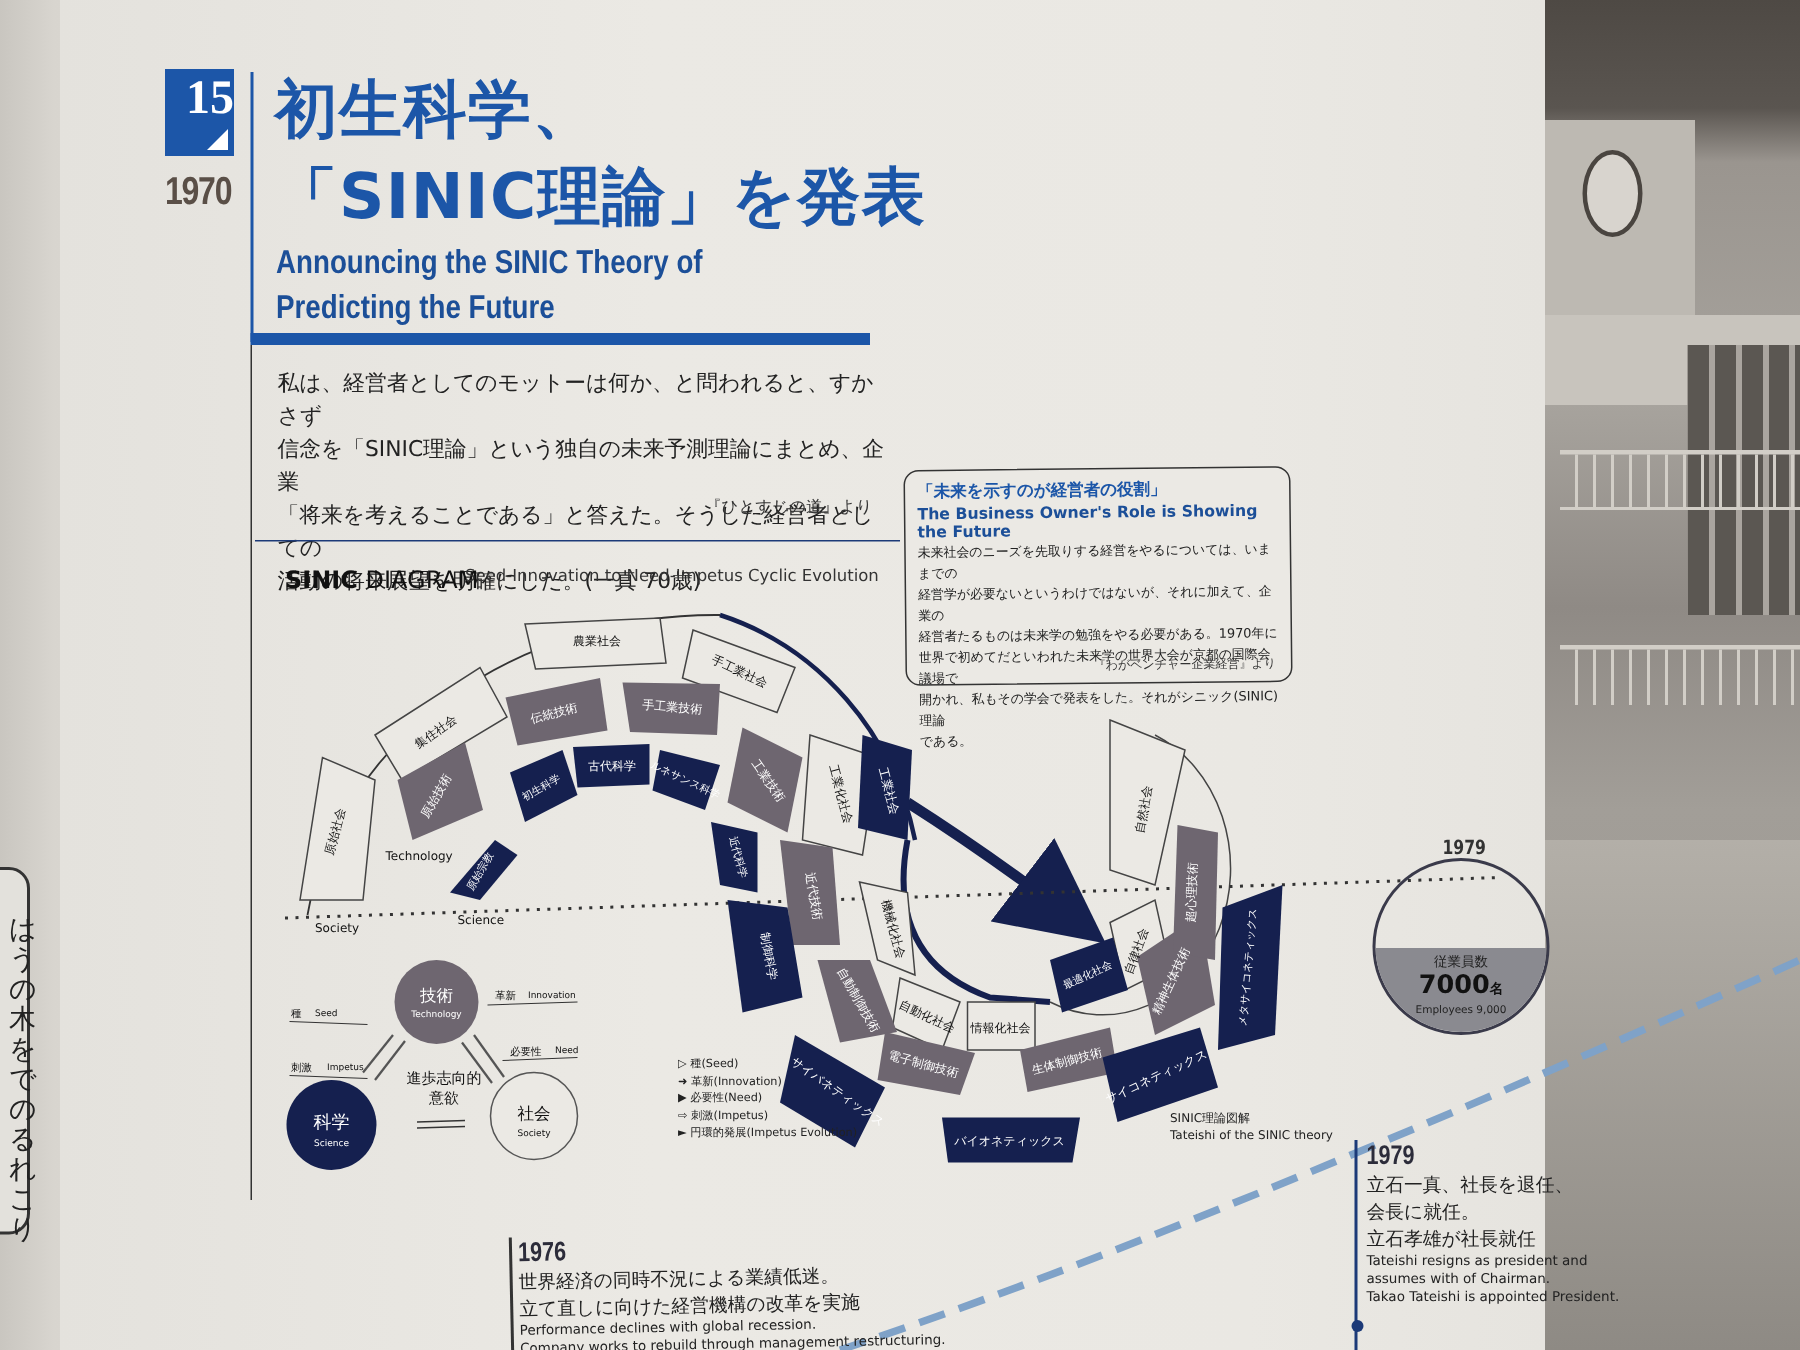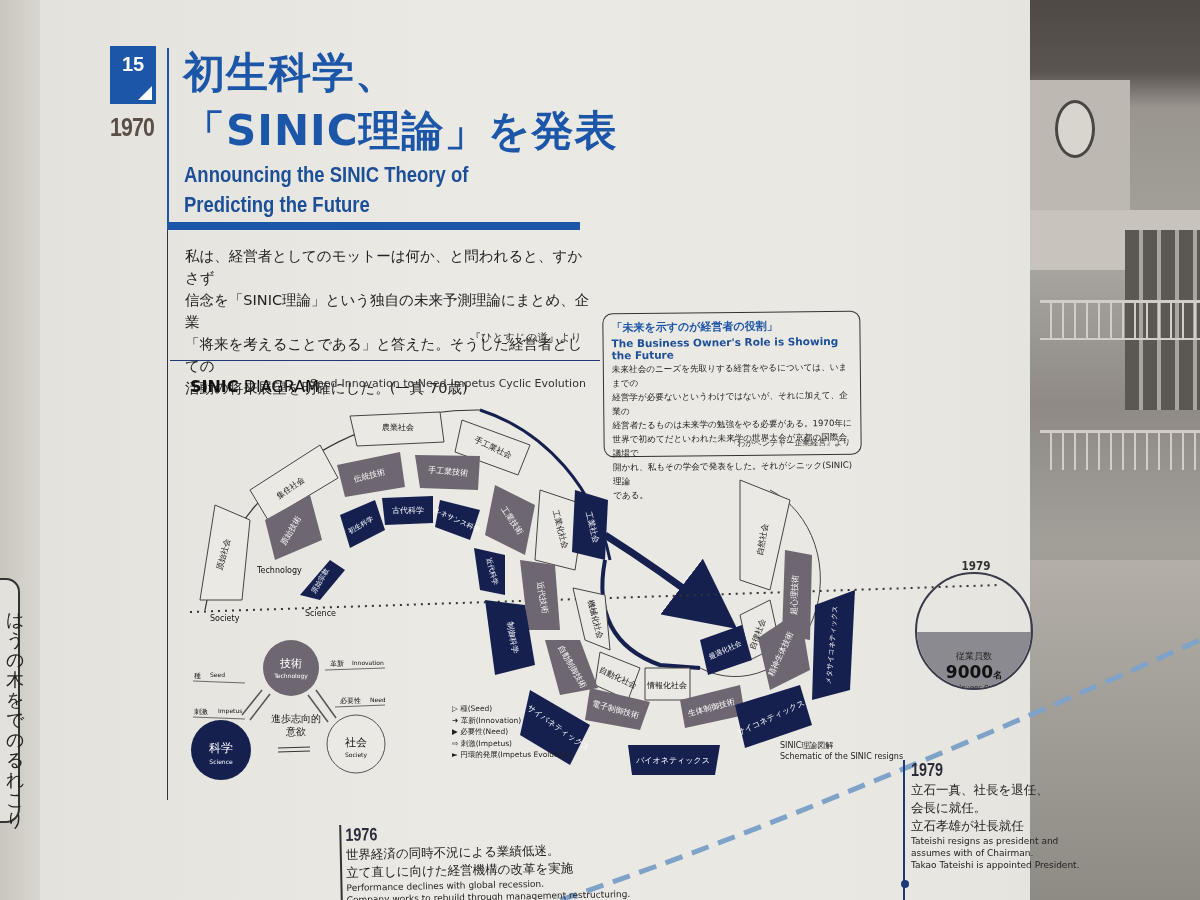--- a/index.html
+++ b/index.html
@@ -18,21 +18,21 @@
     background:repeating-linear-gradient(90deg,#5b5752 0 14px,#aaa59f 14px 18px),#5b5752}
   .photo .rail{position:absolute;left:30px;top:300px;width:160px;height:40px;border-top:3px solid #d2cec7;border-bottom:2px solid #d2cec7;
     background:repeating-linear-gradient(90deg,transparent 0 10px,#d2cec7 10px 12px)}
   .photo .rail2{position:absolute;left:30px;top:430px;width:160px;height:40px;border-top:3px solid #d2cec7;
     background:repeating-linear-gradient(90deg,transparent 0 10px,#d2cec7 10px 12px)}
   .photo .emblem{position:absolute;left:45px;top:100px;width:40px;height:58px;border-radius:50%;border:3px solid #4a4540;background:#d8d4ce}
   .photo .ground{position:absolute;left:0;top:560px;width:190px;height:340px;background:linear-gradient(180deg,#b3afa8,#8e8a84)}
   .photo .edge{position:absolute;left:0;top:0;width:14px;height:900px;background:linear-gradient(90deg,#c9c6c0,#b0aca6)}
   
   .main{position:absolute;left:40px;top:0;width:990px;height:900px;background:linear-gradient(90deg,#e4e2dd 0,#ebe9e4 40%,#eae8e3 80%,#e6e4df 100%)}
-  .num-box{position:absolute;left:110px;top:46px;width:46px;height:58px;background:#1c56a8;color:#fff;font-weight:bold;font-size:20px;text-align:center;line-height:36px;font-family:Liberation Sans, sans-serif}
+  .num-box{position:absolute;left:110px;top:46px;width:46px;height:58px;background:#1c56a8;color:#fff;font-weight:bold;font-size:32px;text-align:right;line-height:36px;font-family:Liberation Serif, serif}
   .num-box .tri{position:absolute;right:4px;bottom:4px;width:0;height:0;border-left:14px solid transparent;border-bottom:14px solid #fff}
   .year{position:absolute;left:110px;top:112px;font-size:26px;font-weight:bold;color:#5a4f47;font-family:"Liberation Sans",sans-serif;letter-spacing:-1px;transform:scaleX(.82);transform-origin:left}
   .vline{position:absolute;left:167px;top:48px;width:2px;height:180px;background:#1c56a8}
   .title-ja{position:absolute;left:183px;top:44px;color:#1c56a8;font-weight:bold;font-size:42px;line-height:58px;letter-spacing:1px;font-family:"DejaVu Sans",sans-serif}
   .title-en{position:absolute;left:184px;top:160px;color:#1c4f98;font-weight:bold;font-size:22px;line-height:30px;font-family:"Liberation Sans",sans-serif;transform:scaleX(.84);transform-origin:left}
   .title-bar{position:absolute;left:167px;top:222px;width:413px;height:8px;background:#1c56a8}
   .quote{position:absolute;left:185px;top:245px;width:410px;font-size:14.5px;line-height:22px;color:#222}
   .quote-src{position:absolute;left:470px;top:330px;font-size:11px;color:#333}
   .rule{position:absolute;left:170px;top:360px;width:430px;height:1px;background:#1c3a78}
   .rule-v{position:absolute;left:167px;top:230px;width:1px;height:570px;background:#333}
@@ -44,21 +44,21 @@
   .callout .src{position:absolute;right:10px;bottom:6px;font-size:8px;color:#333}
   
   .dg-title{position:absolute;left:190px;top:377px;font-size:16px;color:#111}
   .dg-title b{font-weight:bold}
   .dg-sub{position:absolute;left:310px;top:377px;font-size:11px;color:#333}
   svg.diagram{position:absolute;left:0;top:0}
   .legend{position:absolute;left:452px;top:703px;font-size:7.5px;line-height:11.5px;color:#222}
   .schem{position:absolute;left:780px;top:740px;font-size:8px;color:#222;line-height:11px}
   .stat{position:absolute;left:915px;top:572px;width:118px;height:118px;border-radius:50%;overflow:hidden;border:2px solid #3a3a4a}
   .stat .top{position:absolute;left:0;top:0;width:100%;height:58px;background:#9dbbd6;text-align:center;padding-top:8px}
-  .stat .bot{position:absolute;left:0;top:58px;width:100%;height:60px;background:#8a8a90;text-align:center;padding-top:18px}
+  .stat .bot{position:absolute;left:0;top:58px;width:100%;height:60px;background:#8a8a90;text-align:center;padding-top:3px}
   .stat .lbl{font-size:9px;color:#222}
   .stat .big{font-size:17px;font-weight:bold;color:#111;line-height:18px}
   .stat .big small{font-size:9px}
   .stat .en{font-size:7px;color:#222}
   .stat-year{position:absolute;left:958px;top:558px;font-size:13px;font-weight:bold;color:#333;transform:scaleX(.8)}
   .event{position:absolute;color:#222}
   .event .yr{font-weight:bold;font-size:18px;color:#2c2c3a;font-family:"Liberation Sans",sans-serif;transform:scaleX(.8);transform-origin:left}
   .event .ja{font-size:12.5px;line-height:18px}
   .event .en{font-size:9px;line-height:12px}
   .ev1976{left:340px;top:822px;border-left:2px solid #333;padding-left:4px;transform:rotate(-1.2deg)}
@@ -271,28 +271,28 @@
   <div class="legend">
     <div>▷ <span>種(Seed)</span></div>
     <div>➜ <span>革新(Innovation)</span></div>
     <div>▶ <span>必要性(Need)</span></div>
     <div>⇨ <span>刺激(Impetus)</span></div>
     <div>► <span>円環的発展(Impetus Evolution)</span></div>
   </div>
 
   <div class="schem">
     <div>SINIC理論図解</div>
-    <div>Schematic of the SINIC resigns</div>
+    <div>Tateishi of the SINIC theory</div>
   </div>
 
   <div class="stat-year">1979</div>
   <div class="stat">
     <div class="bot">
       <div class="lbl">従業員数</div>
-      <div class="big"><span>9000</span><small>名</small></div>
+      <div class="big"><span>7000</span><small>名</small></div>
       <div class="en">Employees 9,000</div>
     </div>
   </div>
 
   <div class="event ev1976">
     <div class="yr">1976</div>
     <div class="ja">世界経済の同時不況による業績低迷。</div>
     <div class="ja">立て直しに向けた経営機構の改革を実施</div>
     <div class="en">Performance declines with global recession.</div>
     <div class="en">Company works to rebuild through management restructuring.</div>

